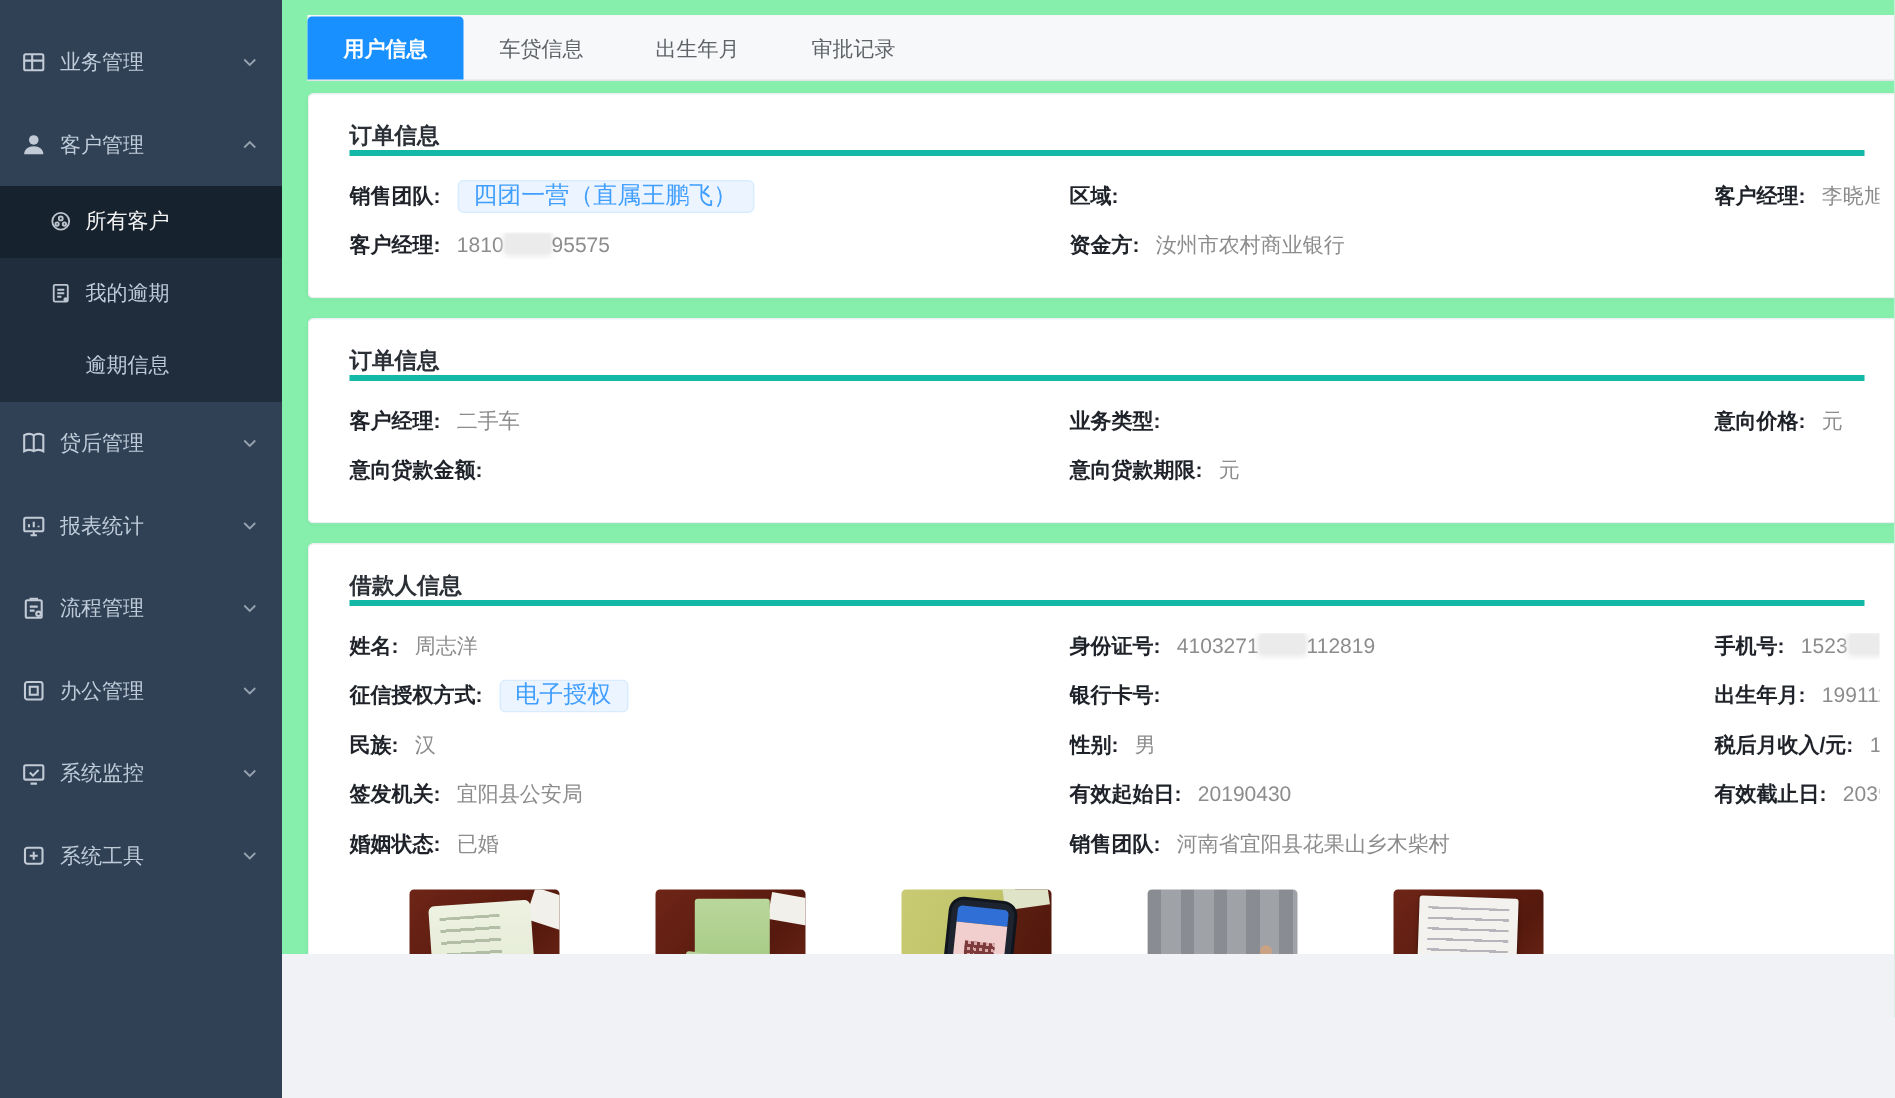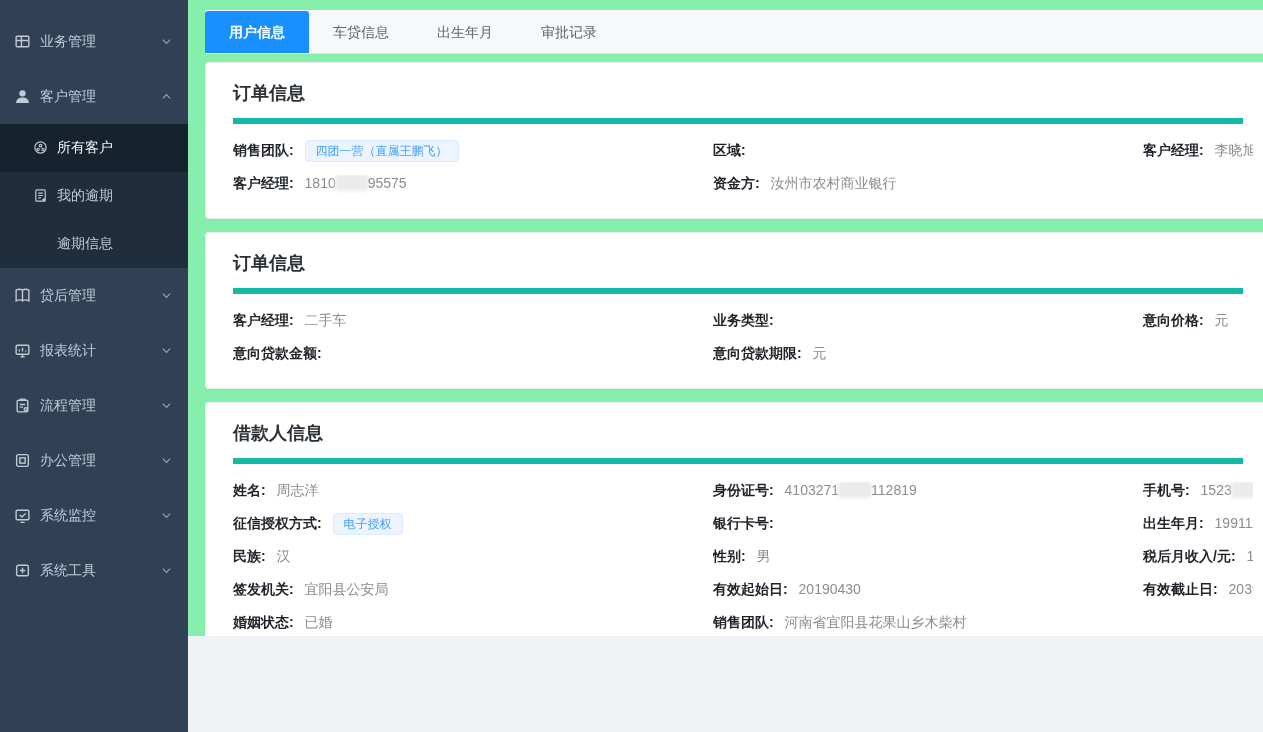--- a/index.html
+++ b/index.html
@@ -28,29 +28,29 @@
 
   .tabbar { margin-left:17px; display:flex; align-items:flex-end; height:44px;
     border-bottom:1px solid #e0e3e8; background:#f7f8fa; }
   .tab { height:42px; line-height:42px; padding:0 24px; font-size:14px; color:#5f6368;
     cursor:pointer; white-space:nowrap; }
   .tab.active { background:#1890ff; color:#fff; font-weight:bold; border-radius:3px 3px 0 0; }
 
   .card { margin:8px 0 13px 17px; background:#fff; border:1px solid #ebeef2;
     border-right:none; border-radius:4px 0 0 4px;
     box-shadow:0 1px 3px rgba(0,0,0,.04); padding:18px 10px 18px 27px; }
-  .card-title { font-size:18px; font-weight:bold; color:#2b2f36; padding-bottom:13px;
-    border-bottom:6px solid #14b8a6; margin-right:10px; }
+  .card-title { font-size:15px; font-weight:bold; color:#2b2f36; 
+    border-bottom:4px solid #14b8a6; margin-right:10px; }
   .rows { padding-top:10px; }
   .frow { display:grid; grid-template-columns:480px 430px 1fr; align-items:center; height:33px; }
   .fld { font-size:14px; white-space:nowrap; overflow:hidden; }
   .fld b { color:#1f2329; font-weight:bold; }
   .fld .v { color:#8c8c8c; margin-left:7px; }
   .tag { display:inline-block; background:#ecf5ff; border:1px solid #d9ecff; color:#409eff;
-    font-size:12px; line-height:18px; padding:1px 10px; border-radius:4px; margin-left:7px;
+    font-size:16px; line-height:18px; padding:1px 10px; border-radius:4px; margin-left:7px;
     cursor:pointer; }
   .mask { display:inline-block; width:30px; height:13px; background:#ebebeb; border-radius:2px;
     box-shadow:0 0 4px 2px #ebebeb; vertical-align:-1px; margin:0 1px; }
 
   
   .photos { display:flex; margin-top:14px; padding-left:40px; }
   .ph-wrap { width:100px; margin-right:64px; text-align:center; }
   .photo { width:100px; height:97px; border-radius:3px; position:relative; overflow:hidden;
     cursor:pointer; }
 

